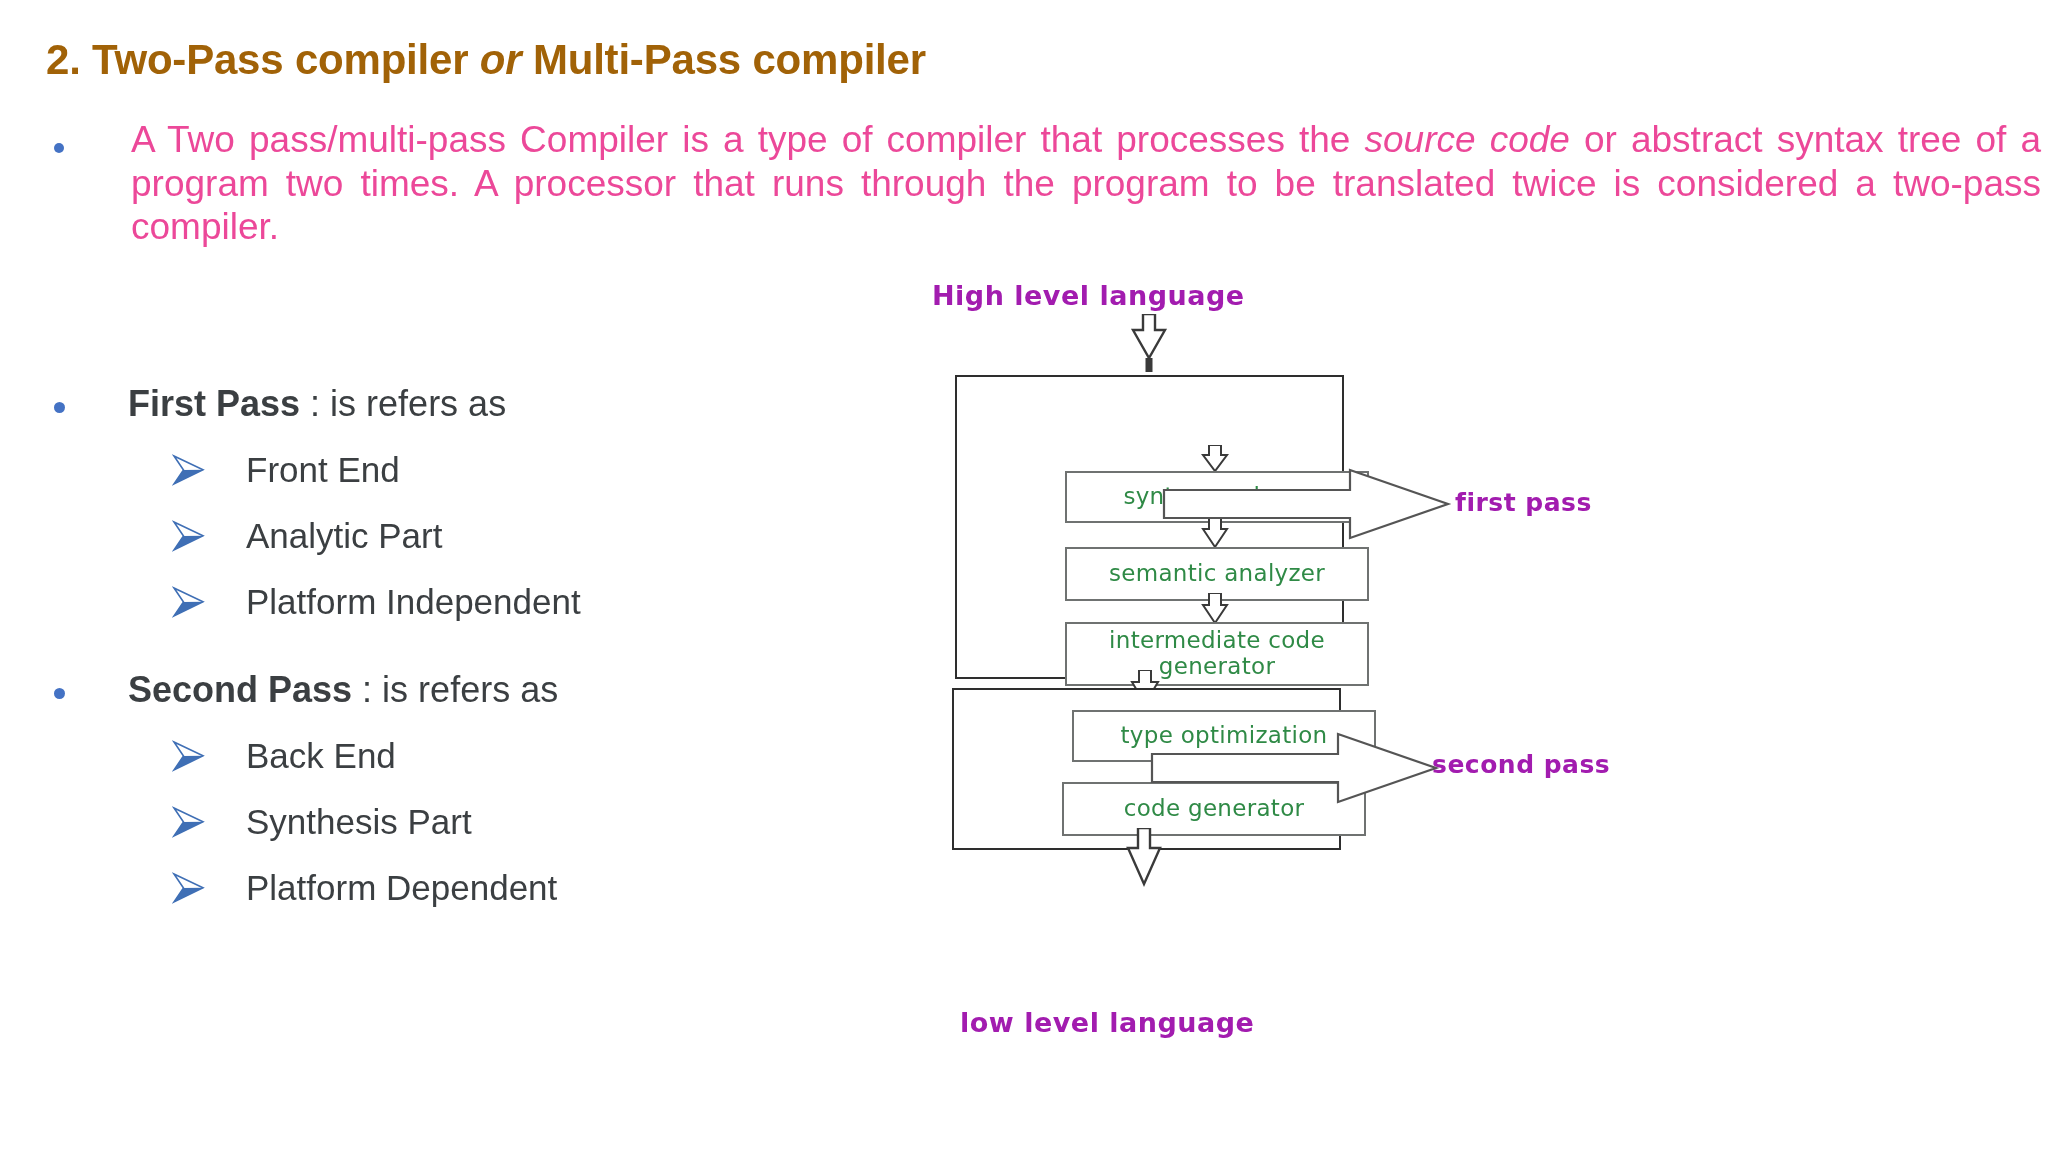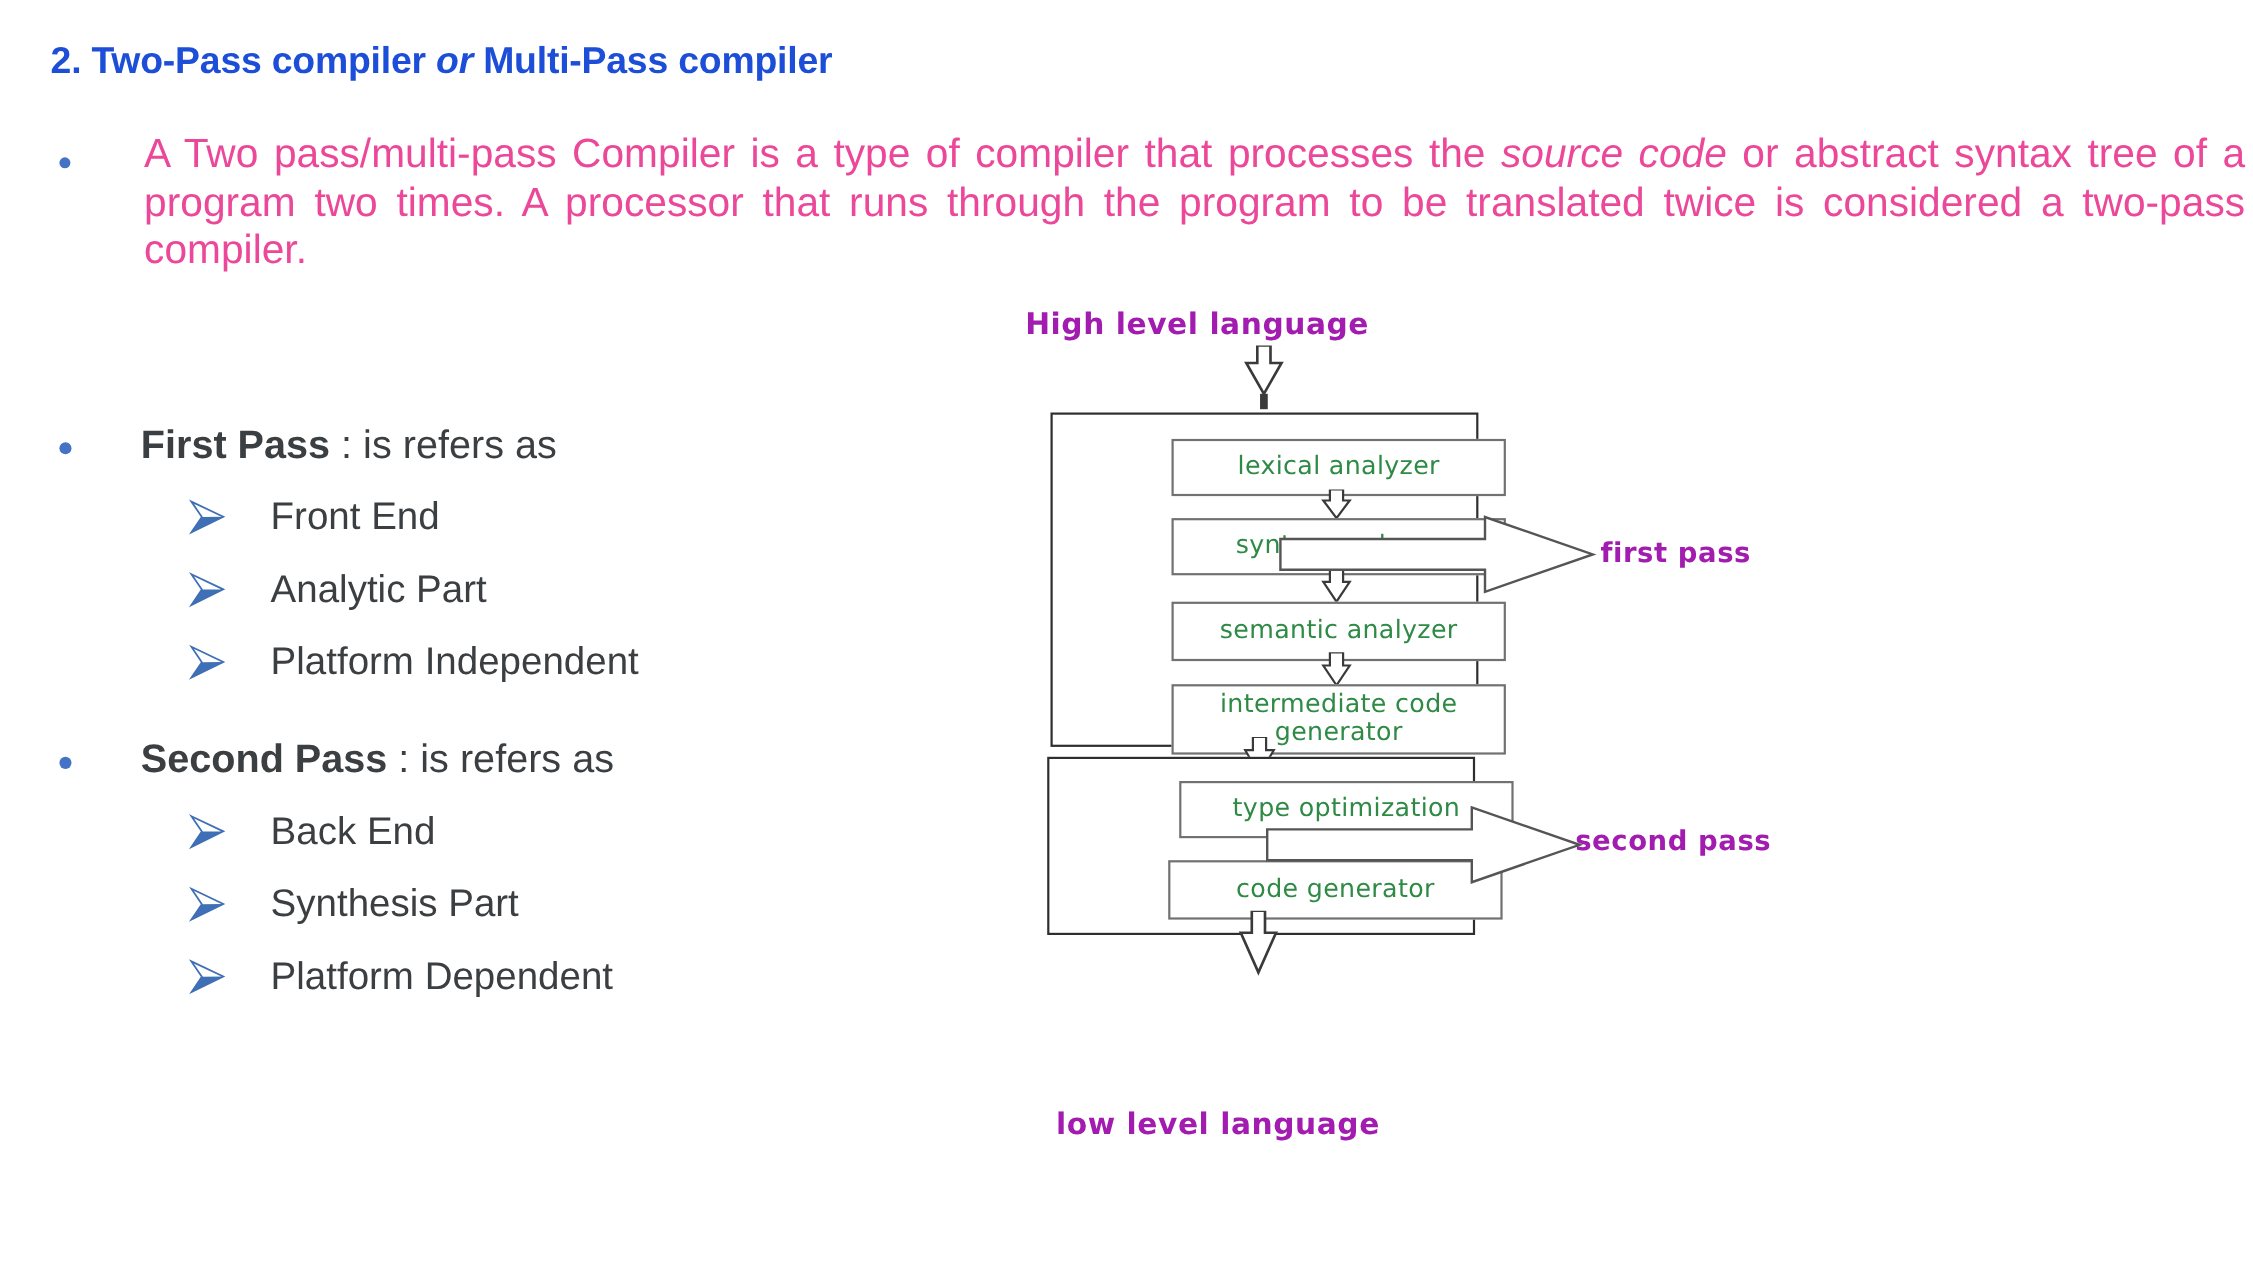--- a/index.html
+++ b/index.html
@@ -15,23 +15,23 @@
     font-family: "Liberation Sans", sans-serif;
     color: #3b3f42;
     -webkit-font-smoothing: antialiased;
   }
 
   
   .slide-title {
     position: absolute;
     left: 46px;
     top: 36px;
-    font-size: 34px;
+    font-size: 42px;
     font-weight: bold;
-    color: #1d4ed8;
+    color: #a16207;
     letter-spacing: -0.2px;
     white-space: nowrap;
   }
   .slide-title .em { font-style: italic; font-weight: bold; }
 
   
   .intro-block {
     position: absolute;
     left: 46px;
     top: 118px;
@@ -254,21 +254,20 @@
   <div class="dg-label" id="fp">first pass</div>
   <div class="dg-label" id="sp">second pass</div>
 
   <svg class="down-arrow" style="left:245px; top:34px; width:48px; height:66px;" viewBox="0 0 48 66">
     <path d="M18 0 L30 0 L30 16 L40 16 L24 44 L8 16 L18 16 Z" fill="#ffffff" stroke="#3a3a3a" stroke-width="2.4" stroke-linejoin="miter"></path>
     <rect x="20.5" y="44" width="7" height="14" fill="#3a3a3a"></rect>
   </svg>
 
   <div class="outer-box" id="outer1">
     <div class="inner-wrap">
-      <div class="node" id="n-lex">lexical analyzer</div>
 
       <svg class="down-arrow" style="left:242px; top:68px; width:32px; height:30px;" viewBox="0 0 32 30">
         <path d="M10 0 L22 0 L22 10 L28 10 L16 26 L4 10 L10 10 Z" fill="#ffffff" stroke="#3a3a3a" stroke-width="2"></path>
       </svg>
 
       <div class="node" id="n-syn">syntax analyzer</div>
 
       <svg class="down-arrow" style="left:242px; top:140px; width:32px; height:34px;" viewBox="0 0 32 34">
         <path d="M10 0 L22 0 L22 12 L28 12 L16 30 L4 12 L10 12 Z" fill="#ffffff" stroke="#3a3a3a" stroke-width="2"></path>
       </svg>

